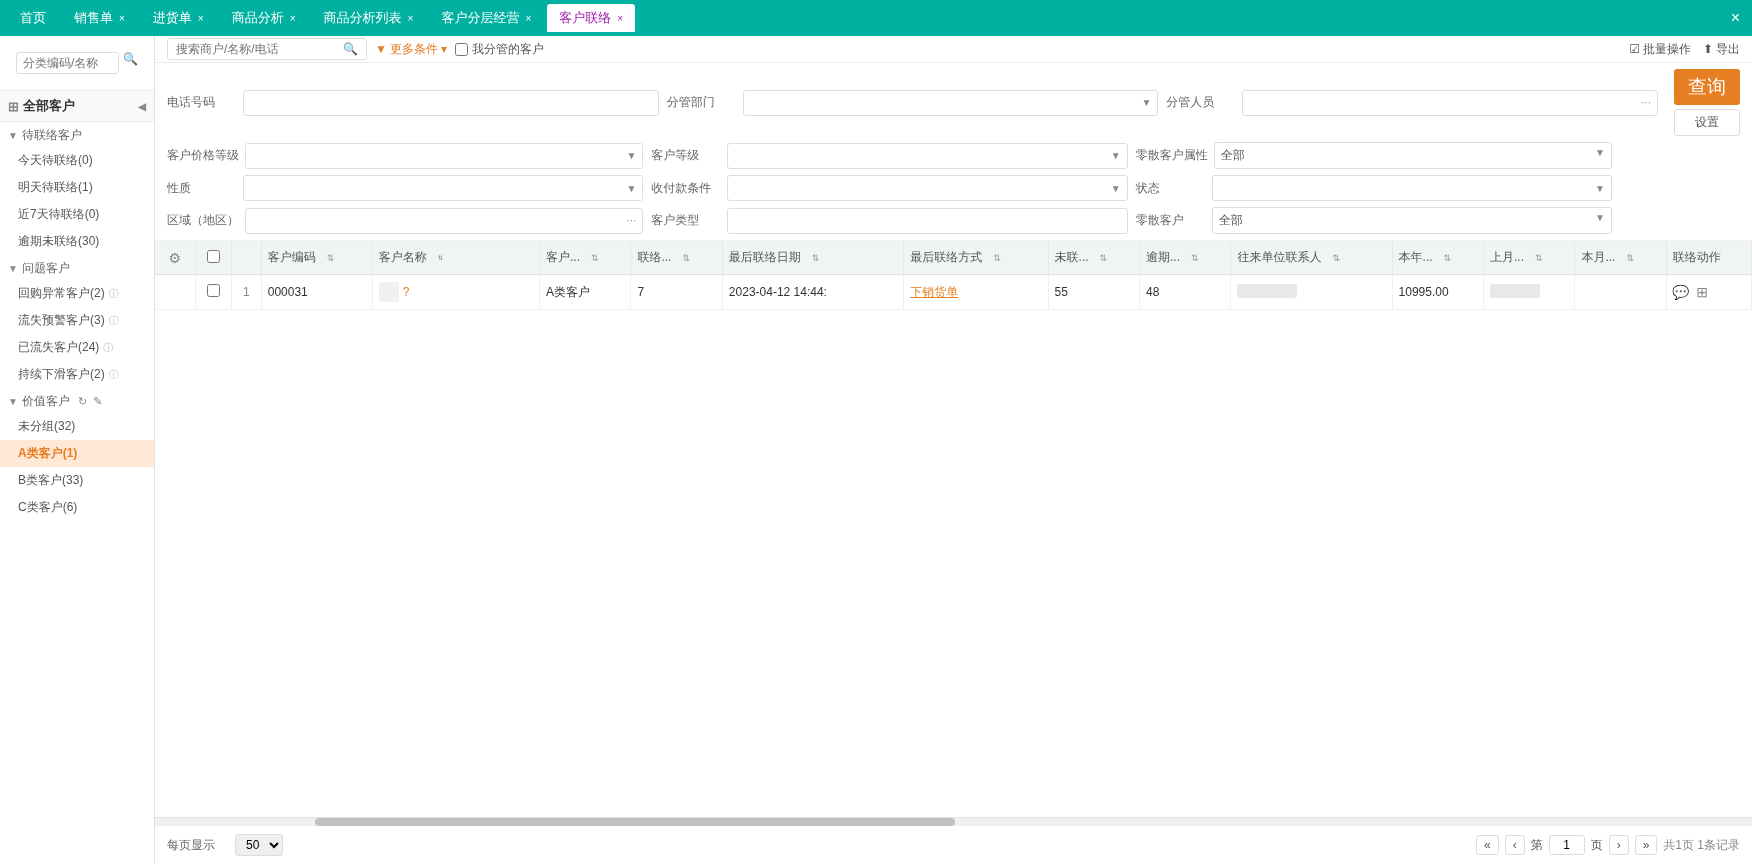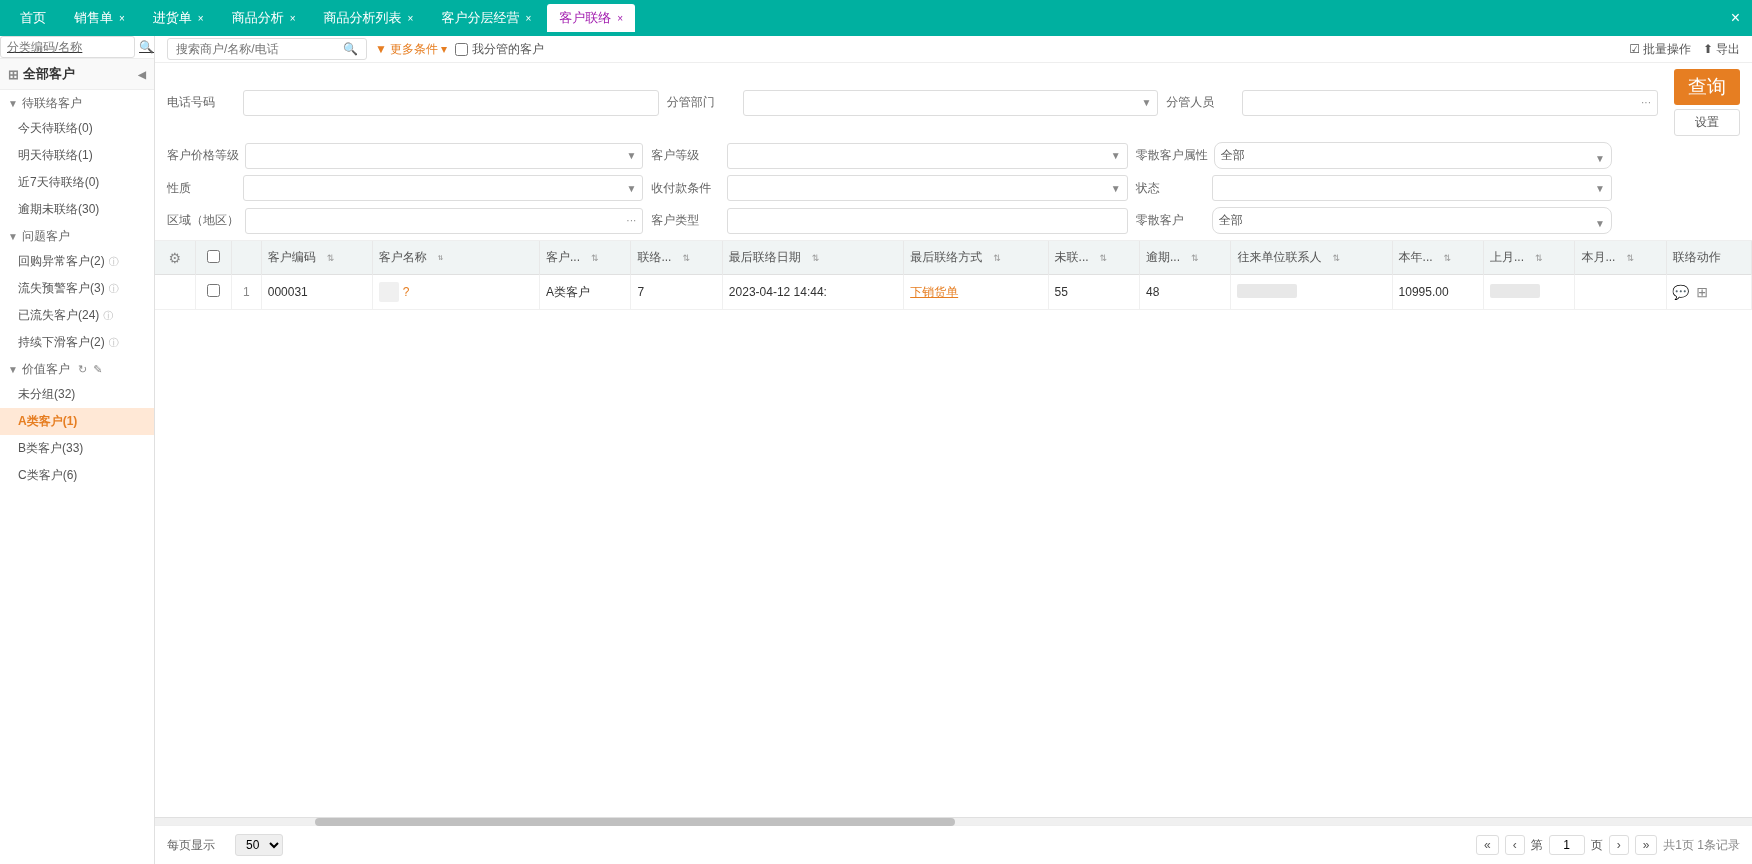--- a/index.html
+++ b/index.html
@@ -46,25 +46,23 @@
     
     .sidebar {
       width: 155px;
       background: #fff;
       border-right: 1px solid #e0e0e0;
       display: flex;
       flex-direction: column;
       overflow-y: auto;
     }
     .sidebar-search {
-      padding: 0;
-      display: flex;
-      align-items: center;
+      padding: 16px;
+      display: flex;
       border-bottom: 1px solid #eee;
-      text-decoration: underline;
     }
     .sidebar-search input {
       border: 1px solid #ddd;
       border-radius: 3px;
       padding: 3px 6px;
       font-size: 12px;
       width: 100%;
       outline: none;
     }
     .sidebar-search .search-btn {
@@ -229,23 +227,22 @@
       background: #fff;
       cursor: pointer;
       display: flex;
       align-items: center;
       justify-content: flex-end;
       min-height: 26px;
     }
     .filter-select-dots .dots { color: #888; font-size: 10px; }
     .filter-select-full {
       display: flex;
-      align-items: flex-end;
+      align-items: flex-start;
       gap: 4px;
-      border-radius: 8px;
     }
 
     
     .btn-primary {
       background: #e67e22;
       color: #fff;
       border: none;
       border-radius: 3px;
       padding: 5px 14px;
       cursor: pointer;

